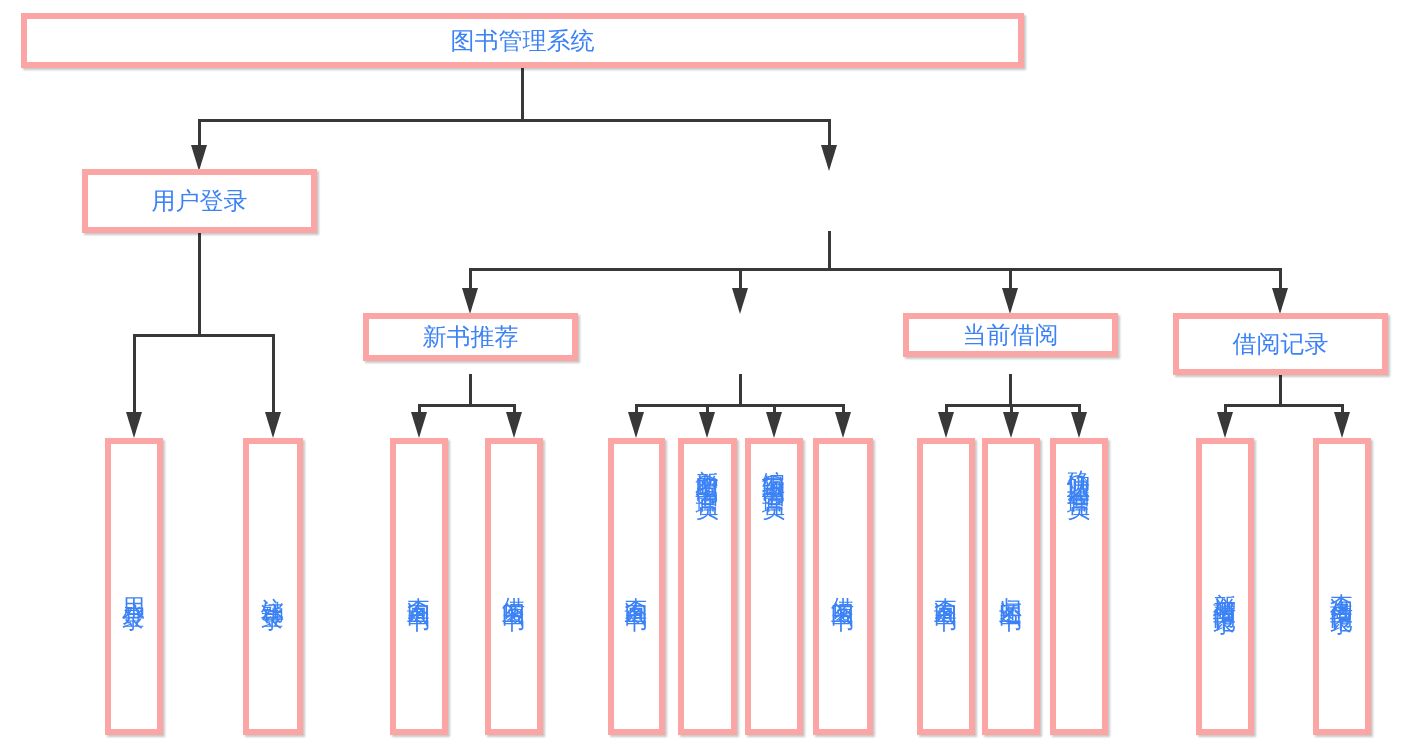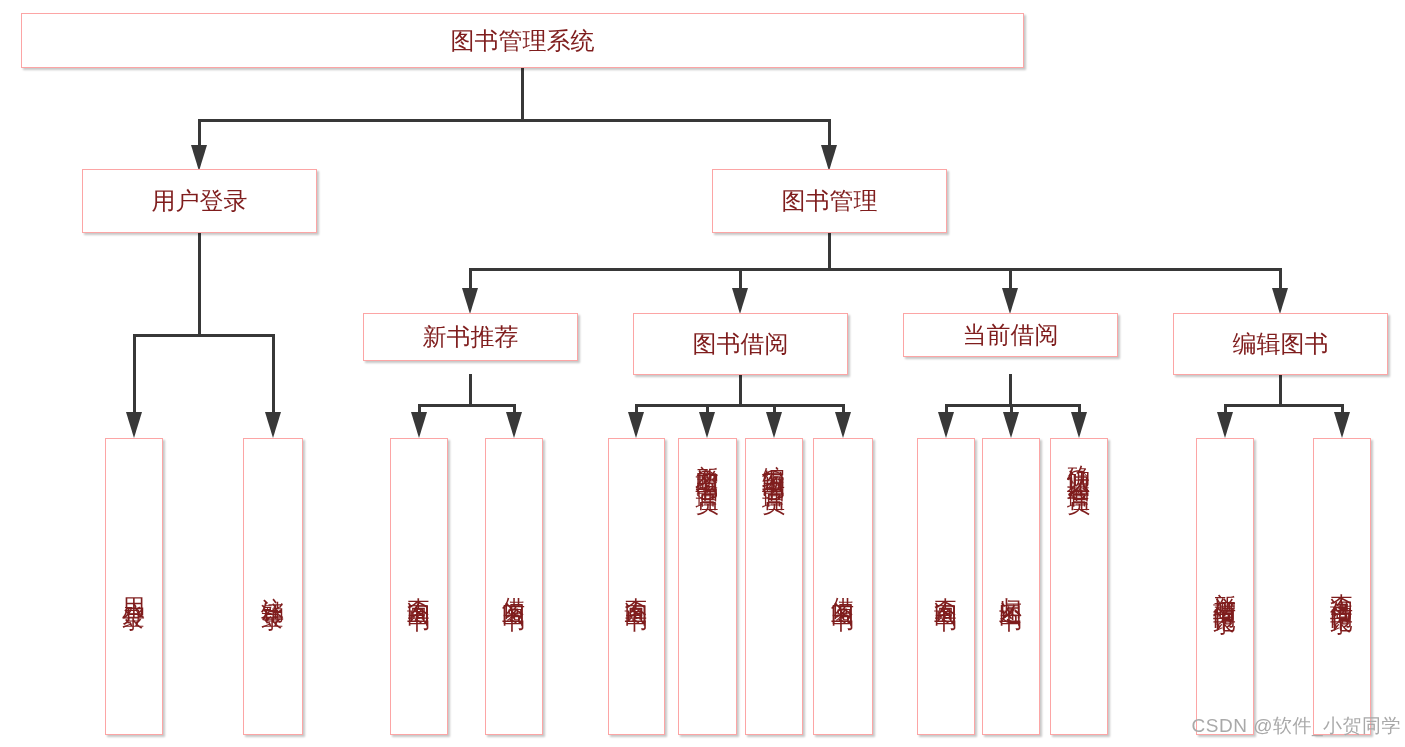--- a/index.html
+++ b/index.html
@@ -2,23 +2,23 @@
 <html><head>
 <meta charset="utf-8">
 <style>
   html,body{margin:0;padding:0;background:#ffffff;}
   .canvas{
     position:relative;width:1405px;height:747px;background:#ffffff;
     font-family:"Liberation Sans","DejaVu Sans",sans-serif;overflow:hidden;
   }
   .box{
     position:absolute;box-sizing:border-box;background:#ffffff;
-    border:1px solid #fca5a5;box-shadow:2px 2px 2px rgba(0,0,0,0.22);
+    border:6px solid #fca5a5;box-shadow:2px 2px 2px rgba(0,0,0,0.22);
     display:flex;align-items:center;justify-content:center;
-    color:#7f1d1d;font-size:24px;z-index:2;
+    color:#3b82f6;font-size:24px;z-index:2;
   }
   .vbox{
     writing-mode:vertical-rl;text-orientation:mixed;
     font-size:23px;line-height:1.05;letter-spacing:4px;
   }
   .vbox.tall{justify-content:flex-start;padding-top:8px;}
   .vline,.hline{position:absolute;background:#383838;z-index:1;}
   .arrow{
     position:absolute;width:0;height:0;z-index:1;
     border-left:8px solid transparent;border-right:8px solid transparent;
@@ -93,35 +93,29 @@
   <div class="arrow" style="left:1217px;top:412px;"></div>
   <div class="arrow" style="left:1334px;top:412px;"></div>
 
   <div class="box" style="left:21px;top:13px;width:1003px;height:55px;">
     <span>图书管理系统</span>
   </div>
 
   <div class="box" style="left:82px;top:169px;width:235px;height:64px;">
     <span>用户登录</span>
   </div>
-  <div class="box" style="left:712px;top:169px;width:235px;height:64px;">
-    <span>图书管理</span>
-  </div>
 
   <div class="box" style="left:363px;top:313px;width:215px;height:48px;">
     <span>新书推荐</span>
-  </div>
-  <div class="box" style="left:633px;top:313px;width:215px;height:62px;">
-    <span>图书借阅</span>
   </div>
   <div class="box" style="left:903px;top:313px;width:215px;height:44px;">
     <span>当前借阅</span>
   </div>
   <div class="box" style="left:1173px;top:313px;width:215px;height:62px;">
-    <span>编辑图书</span>
+    <span>借阅记录</span>
   </div>
 
   <div class="box vbox" style="left:105px;top:438px;width:58px;height:297px;">
     <span>用户登录</span>
   </div>
   <div class="box vbox" style="left:243px;top:438px;width:60px;height:297px;">
     <span>注销登录</span>
   </div>
 
   <div class="box vbox" style="left:390px;top:438px;width:58px;height:297px;">
@@ -154,15 +148,14 @@
     <span>确认归还（管理员）</span>
   </div>
 
   <div class="box vbox" style="left:1196px;top:438px;width:58px;height:297px;">
     <span>新增借阅记录</span>
   </div>
   <div class="box vbox" style="left:1313px;top:438px;width:58px;height:297px;">
     <span>查询借阅记录</span>
   </div>
 
-  <div class="watermark">CSDN @软件_小贺同学</div>
 
 </div>
 
 </body></html>

